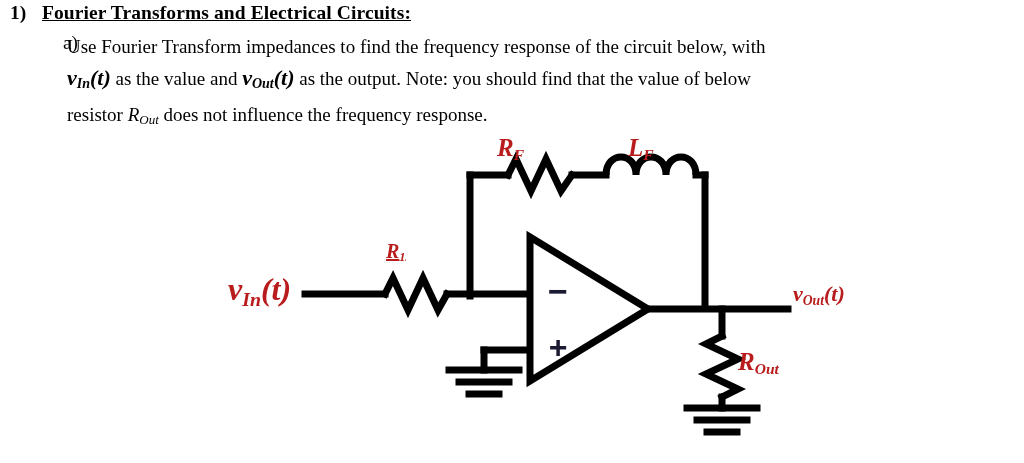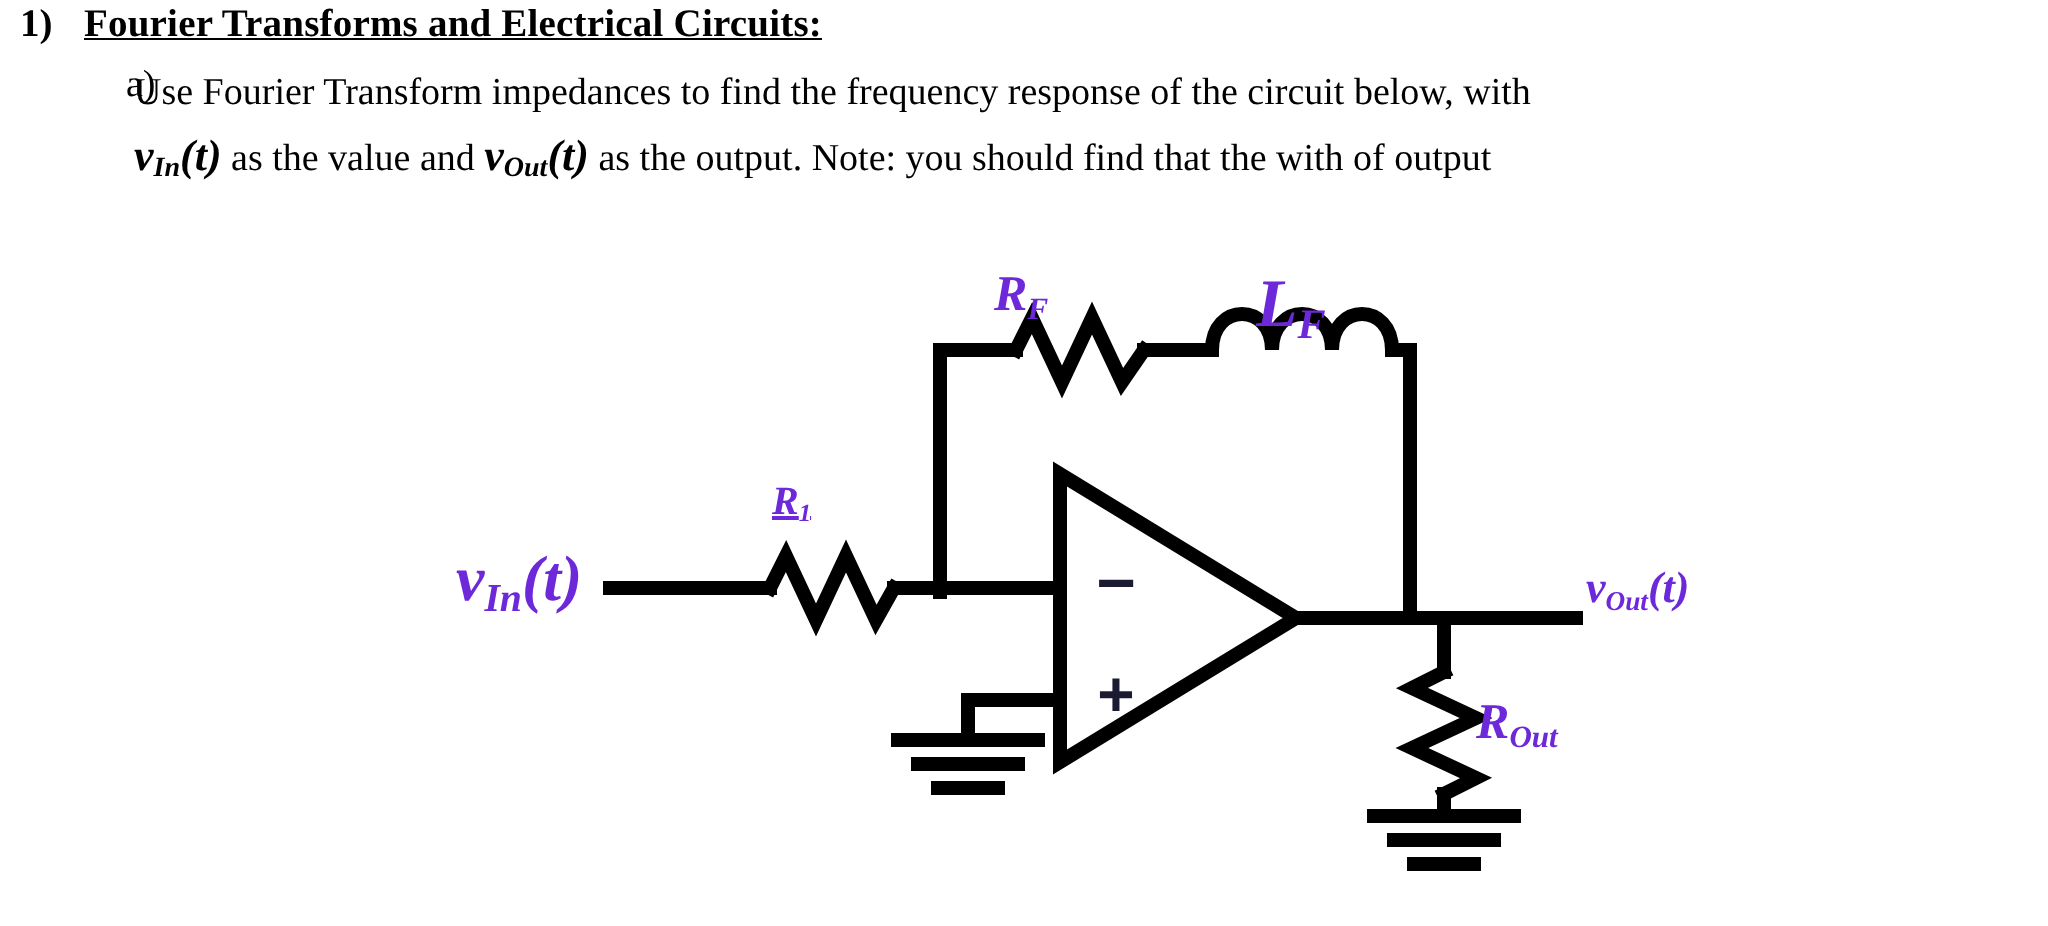--- a/index.html
+++ b/index.html
@@ -44,27 +44,27 @@
   .mathr .sub{font-size:13px;vertical-align:-0.2em;font-style:italic;}
 
   
   #circuit{position:absolute;left:0;top:118px;width:1024px;height:345px;}
   #circuit svg{display:block;}
 
   .lbl{
     position:absolute;
     font-family:"Liberation Serif","DejaVu Serif",serif;
     font-style:italic;font-weight:bold;
-    color:#6d28d9;
+    color:#b91c1c;
     white-space:nowrap;
   }
   .lbl .sub{font-size:.62em;vertical-align:-0.28em;font-style:italic;font-weight:bold;}
 
   #lbl-rf{left:497px;top:16px;font-size:25px;}
-  #lbl-lf{left:628px;top:16px;font-size:34px;}
+  #lbl-lf{left:628px;top:16px;font-size:25px;}
   #lbl-r1{left:386px;top:122px;font-size:20px;text-decoration:underline;}
   #lbl-rout{left:738px;top:230px;font-size:25px;}
   #lbl-vin{left:228px;top:153px;font-size:32px;}
   #lbl-vout{left:793px;top:163px;font-size:22px;}
 </style>
 </head>
 <body>
 
 <div id="page">
 
@@ -74,22 +74,23 @@
       <div class="q-num">1)</div>
       <div class="q-title">Fourier Transforms and Electrical Circuits:</div>
     </div>
 
     <div class="sub-row">
       <div class="sub-label">a)</div>
       <div class="sub-body">
 
         <p>Use Fourier Transform impedances to find the frequency response of the circuit below, with</p>
 
-        <p class="ln2"><span class="mathv"><span>v</span><span class="sub">In</span><span class="paren">(t)</span></span><span> as the value and </span><span class="mathv"><span>v</span><span class="sub">Out</span><span class="paren">(t)</span></span><span> as the output.  Note: you should find that the with of output</span></p>
+        <p class="ln2"><span class="mathv"><span>v</span><span class="sub">In</span><span class="paren">(t)</span></span><span> as the value and </span><span class="mathv"><span>v</span><span class="sub">Out</span><span class="paren">(t)</span></span><span> as the output.  Note: you should find that the value of below</span></p>
 
+        <p class="ln3"><span>resistor </span><span class="mathr"><span>R</span><span class="sub">Out</span></span><span> does not influence the frequency response.</span></p>
 
       </div>
     </div>
   </div>
 
   <div id="circuit">
 
     <svg width="1024" height="345" viewBox="0 0 1024 345">
       <g fill="none" stroke="#000000" stroke-width="7" stroke-linecap="square" stroke-linejoin="miter">
 

